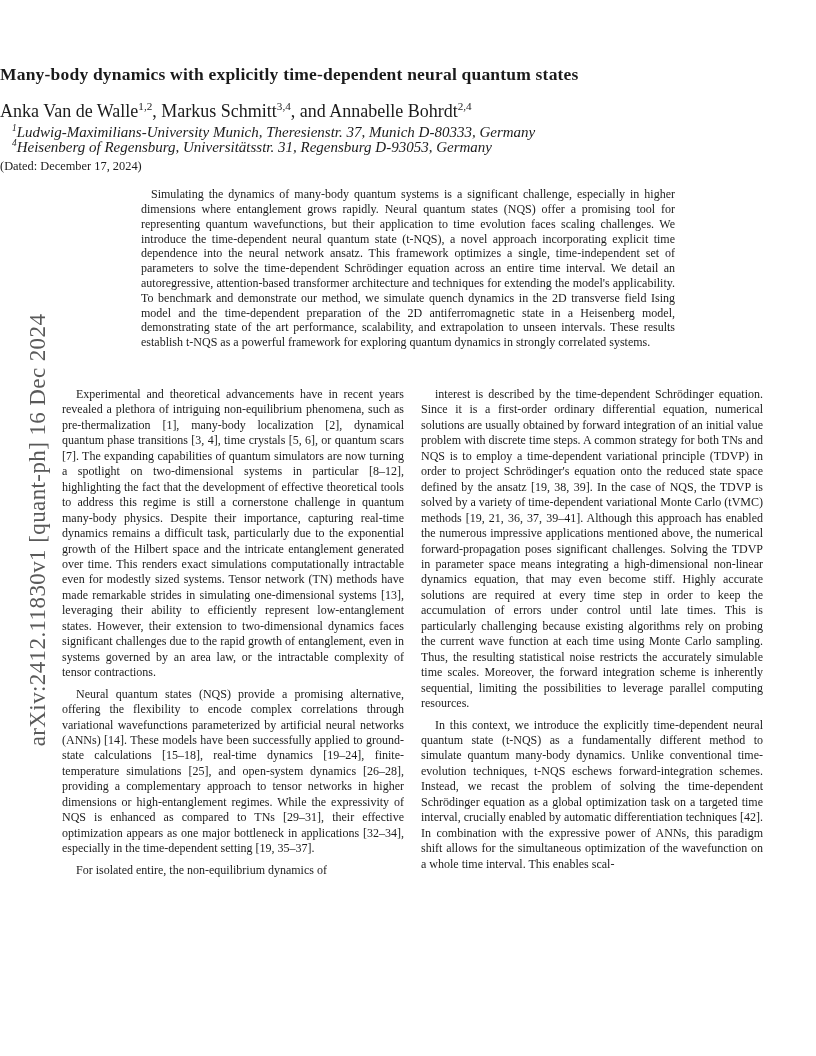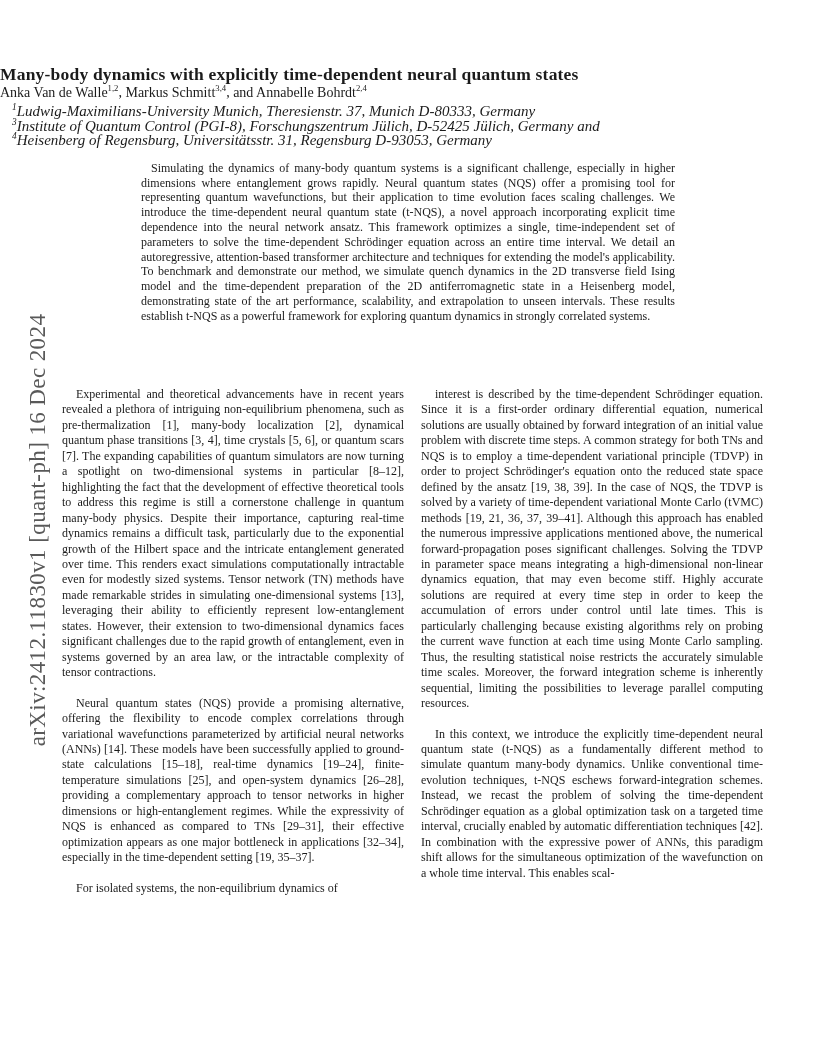--- a/index.html
+++ b/index.html
@@ -31,22 +31,22 @@
   .header {
     padding-top: 64px;
   }
   .paper-title {
     margin: 0;
     font-size: 17.5px;
     font-weight: bold;
     letter-spacing: 0.2px;
   }
   .authors {
-    margin-top: 0;
-    font-size: 14px;
+    margin-top: 16px;
+    font-size: 18px;
   }
   .authors sup, .affil sup {
     font-size: 0.62em;
     line-height: 0;
   }
   .affiliations {
     margin-top: 3px;
     font-style: italic;
     font-size: 15px;
     line-height: 14.6px;
@@ -82,52 +82,52 @@
     line-height: 15.45px;
     text-align: justify;
     hyphens: auto;
     -webkit-hyphens: auto;
   }
   .col p {
     margin: 0;
     text-indent: 14px;
   }
   .col p + p {
-    margin-top: 15px;
+    margin-top: 6px;
   }
 </style>
 </head>
 <body>
 
 <div class="page">
 
   <div class="arxiv-sidebar">arXiv:2412.11830v1  [quant-ph]  16 Dec 2024</div>
 
   <div class="header">
     <h1 class="paper-title">Many-body dynamics with explicitly time-dependent neural quantum states</h1>
 
     <div class="authors">
       <span>Anka Van de Walle</span><sup>1,2</sup><span>, Markus Schmitt</span><sup>3,4</sup><span>, and Annabelle Bohrdt</span><sup>2,4</sup>
     </div>
 
     <div class="affiliations">
       <div class="affil"><sup>1</sup><span>Ludwig-Maximilians-University Munich, Theresienstr. 37, Munich D-80333, Germany</span></div>
-      <div class="affil"><sup>3</sup><span>Institute of Quantum Control (PGI-8), Forschungszentrum Jülich, D-52425 Jülich, Germany and</span></div>
       <div class="affil"><sup>4</sup><span>Heisenberg of Regensburg, Universitätsstr. 31, Regensburg D-93053, Germany</span></div>
     </div>
 
+    <div class="dateline">(Dated: December 17, 2024)</div>
   </div>
 
   <div class="abstract">Simulating the dynamics of many-body quantum systems is a significant challenge, especially in higher dimensions where entanglement grows rapidly. Neural quantum states (NQS) offer a promising tool for representing quantum wavefunctions, but their application to time evolution faces scaling challenges. We introduce the time-dependent neural quantum state (t-NQS), a novel approach incorporating explicit time dependence into the neural network ansatz. This framework optimizes a single, time-independent set of parameters to solve the time-dependent Schrödinger equation across an entire time interval. We detail an autoregressive, attention-based transformer architecture and techniques for extending the model's applicability. To benchmark and demonstrate our method, we simulate quench dynamics in the 2D transverse field Ising model and the time-dependent preparation of the 2D antiferromagnetic state in a Heisenberg model, demonstrating state of the art performance, scalability, and extrapolation to unseen intervals. These results establish t-NQS as a powerful framework for exploring quantum dynamics in strongly correlated systems.</div>
 
   <div class="columns">
     <div class="col">
       <p>Experimental and theoretical advancements have in recent years revealed a plethora of intriguing non-equilibrium phenomena, such as pre-thermalization [1], many-body localization [2], dynamical quantum phase transitions [3, 4], time crystals [5, 6], or quantum scars [7]. The expanding capabilities of quantum simulators are now turning a spotlight on two-dimensional systems in particular [8–12], highlighting the fact that the development of effective theoretical tools to address this regime is still a cornerstone challenge in quantum many-body physics. Despite their importance, capturing real-time dynamics remains a difficult task, particularly due to the exponential growth of the Hilbert space and the intricate entanglement generated over time. This renders exact simulations computationally intractable even for modestly sized systems. Tensor network (TN) methods have made remarkable strides in simulating one-dimensional systems [13], leveraging their ability to efficiently represent low-entanglement states. However, their extension to two-dimensional dynamics faces significant challenges due to the rapid growth of entanglement, even in systems governed by an area law, or the intractable complexity of tensor contractions.</p>
       <p>Neural quantum states (NQS) provide a promising alternative, offering the flexibility to encode complex correlations through variational wavefunctions parameterized by artificial neural networks (ANNs) [14]. These models have been successfully applied to ground-state calculations [15–18], real-time dynamics [19–24], finite-temperature simulations [25], and open-system dynamics [26–28], providing a complementary approach to tensor networks in higher dimensions or high-entanglement regimes. While the expressivity of NQS is enhanced as compared to TNs [29–31], their effective optimization appears as one major bottleneck in applications [32–34], especially in the time-dependent setting [19, 35–37].</p>
-      <p>For isolated systems, the non-equilibrium dynamics of</p>
+      <p>For isolated entire, the non-equilibrium dynamics of</p>
     </div>
     <div class="col">
       <p>interest is described by the time-dependent Schrödinger equation. Since it is a first-order ordinary differential equation, numerical solutions are usually obtained by forward integration of an initial value problem with discrete time steps. A common strategy for both TNs and NQS is to employ a time-dependent variational principle (TDVP) in order to project Schrödinger's equation onto the reduced state space defined by the ansatz [19, 38, 39]. In the case of NQS, the TDVP is solved by a variety of time-dependent variational Monte Carlo (tVMC) methods [19, 21, 36, 37, 39–41]. Although this approach has enabled the numerous impressive applications mentioned above, the numerical forward-propagation poses significant challenges. Solving the TDVP in parameter space means integrating a high-dimensional non-linear dynamics equation, that may even become stiff. Highly accurate solutions are required at every time step in order to keep the accumulation of errors under control until late times. This is particularly challenging because existing algorithms rely on probing the current wave function at each time using Monte Carlo sampling. Thus, the resulting statistical noise restricts the accurately simulable time scales. Moreover, the forward integration scheme is inherently sequential, limiting the possibilities to leverage parallel computing resources.</p>
       <p>In this context, we introduce the explicitly time-dependent neural quantum state (t-NQS) as a fundamentally different method to simulate quantum many-body dynamics. Unlike conventional time-evolution techniques, t-NQS eschews forward-integration schemes. Instead, we recast the problem of solving the time-dependent Schrödinger equation as a global optimization task on a targeted time interval, crucially enabled by automatic differentiation techniques [42]. In combination with the expressive power of ANNs, this paradigm shift allows for the simultaneous optimization of the wavefunction on a whole time interval. This enables scal-</p>
     </div>
   </div>
 
 </div>
 
 </body></html>

